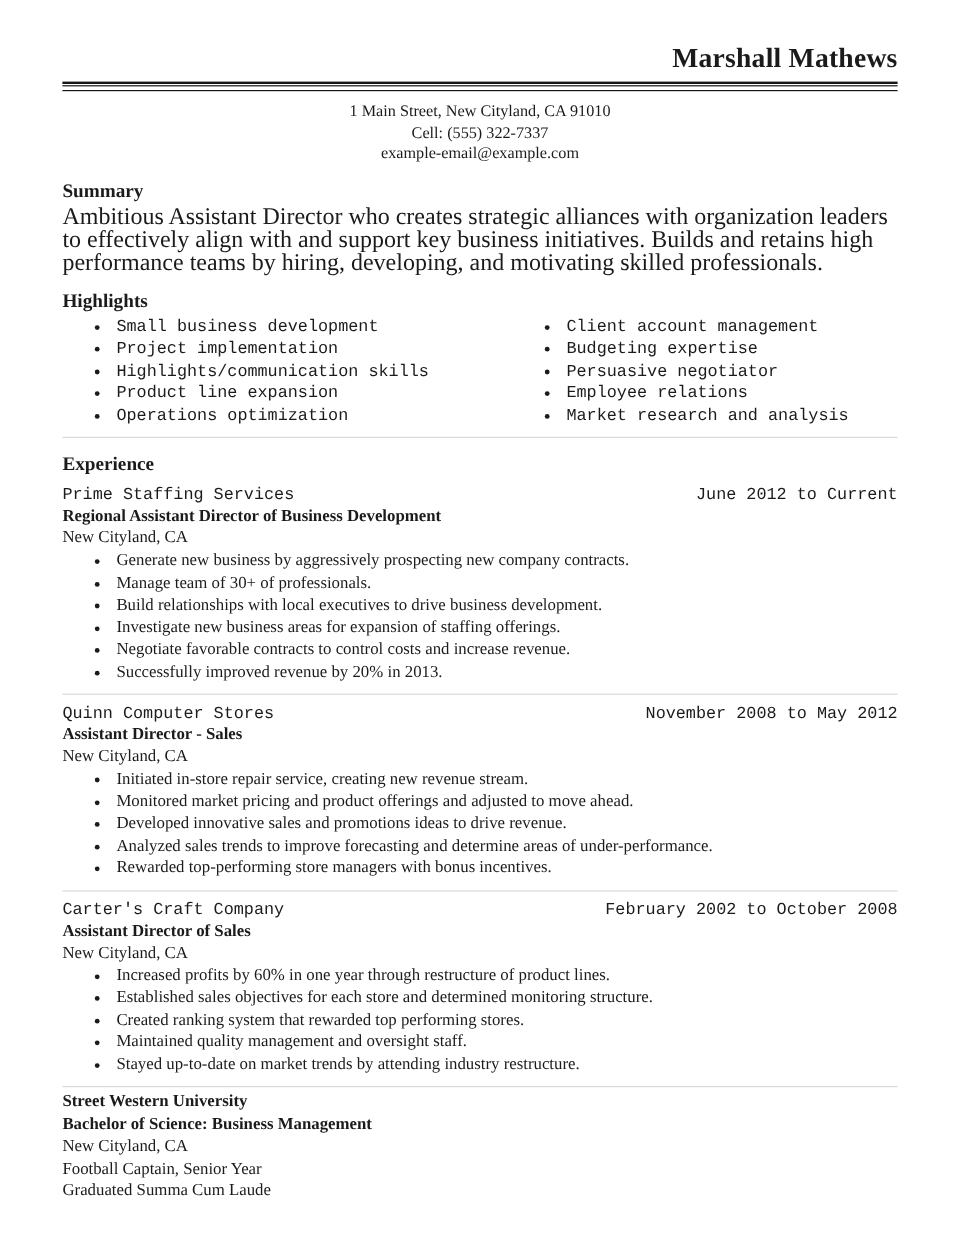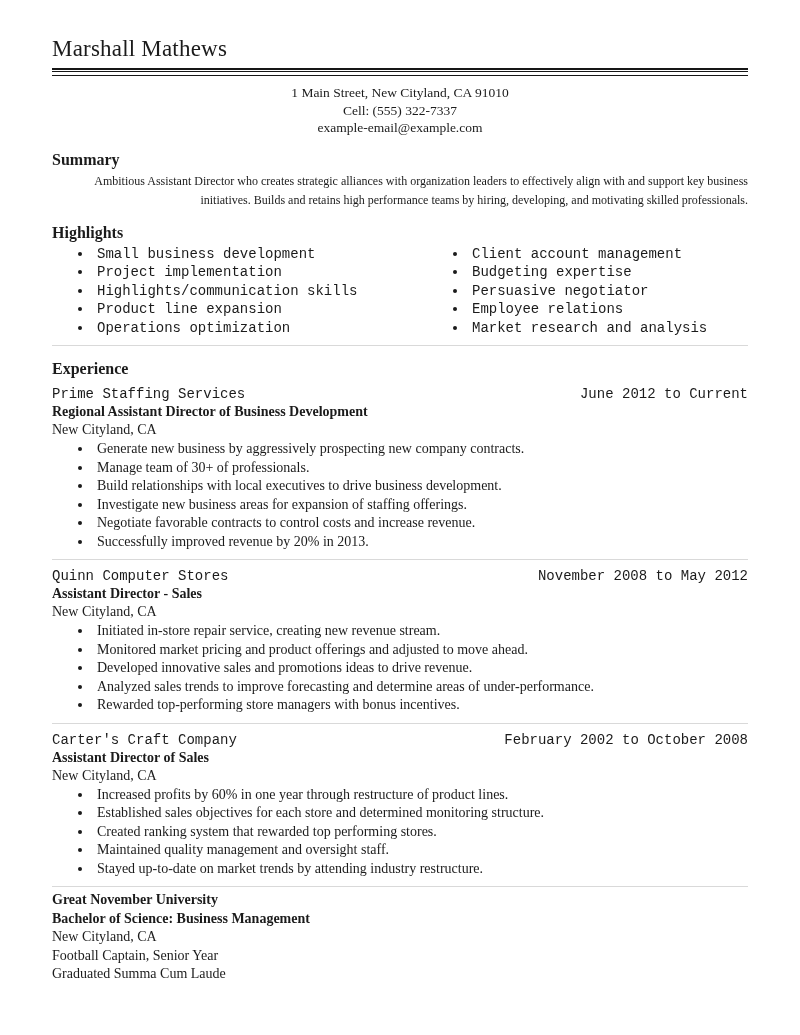--- a/index.html
+++ b/index.html
@@ -11,46 +11,45 @@
     padding: 30px 52px 20px 52px;
     background: #ffffff;
     font-family: "Liberation Serif", serif;
     color: #1b1b1b;
     overflow: hidden;
   }
 
   
   .name {
     font-size: 23px;
-    font-weight: normal;
-    text-align: left;
+    font-weight: bold;
+    text-align: right;
     margin: 6px 0 6px 0;
     line-height: 26px;
     letter-spacing: 0.2px;
   }
   .double-rule { margin: 0 0 8px 0; }
   .double-rule .r1 { height: 2px; background: #161616; margin-bottom: 1px; }
   .double-rule .r2 { height: 1px; background: #161616; margin-bottom: 3px; }
   .double-rule .r3 { height: 1px; background: #161616; }
   .contact { text-align: center; font-size: 13.5px; line-height: 17.5px; }
 
   
   h2 {
     font-size: 16px;
     font-weight: bold;
     margin: 14px 0 3px 0;
     line-height: 18px;
   }
 
   
   .summary-text {
-    font-size: 12px;
+    font-size: 20px;
     line-height: 19px;
     margin: 2px 0 0 0;
-    text-align: right;
   }
 
   
   .hl-cols { display: flex; margin-top: 3px; }
   .hl-col { margin: 0; padding-left: 41px; list-style: disc outside; font-size: 14px; line-height: 18.5px; font-family: Liberation Mono, monospace; }
   .hl-col.left { width: 334px; flex: none; box-sizing: border-box; }
   .hl-col.right { flex: 1; margin-left: 41px; }
   .hl-col li { padding-left: 4px; }
 
   
@@ -170,21 +169,21 @@
         <li>Maintained quality management and oversight staff.</li>
         <li>Stayed up-to-date on market trends by attending industry restructure.</li>
       </ul>
     </div>
   </section>
 
   <div class="divider"></div>
 
   <section>
     <div class="edu">
-      <div class="bold">Great November University</div>
+      <div class="bold">Street Western University</div>
       <div class="bold">Bachelor of Science: Business Management</div>
       <div>New Cityland, CA</div>
       <div>Football Captain, Senior Year</div>
       <div>Graduated Summa Cum Laude</div>
     </div>
   </section>
 
 </div>
 
 </body></html>

